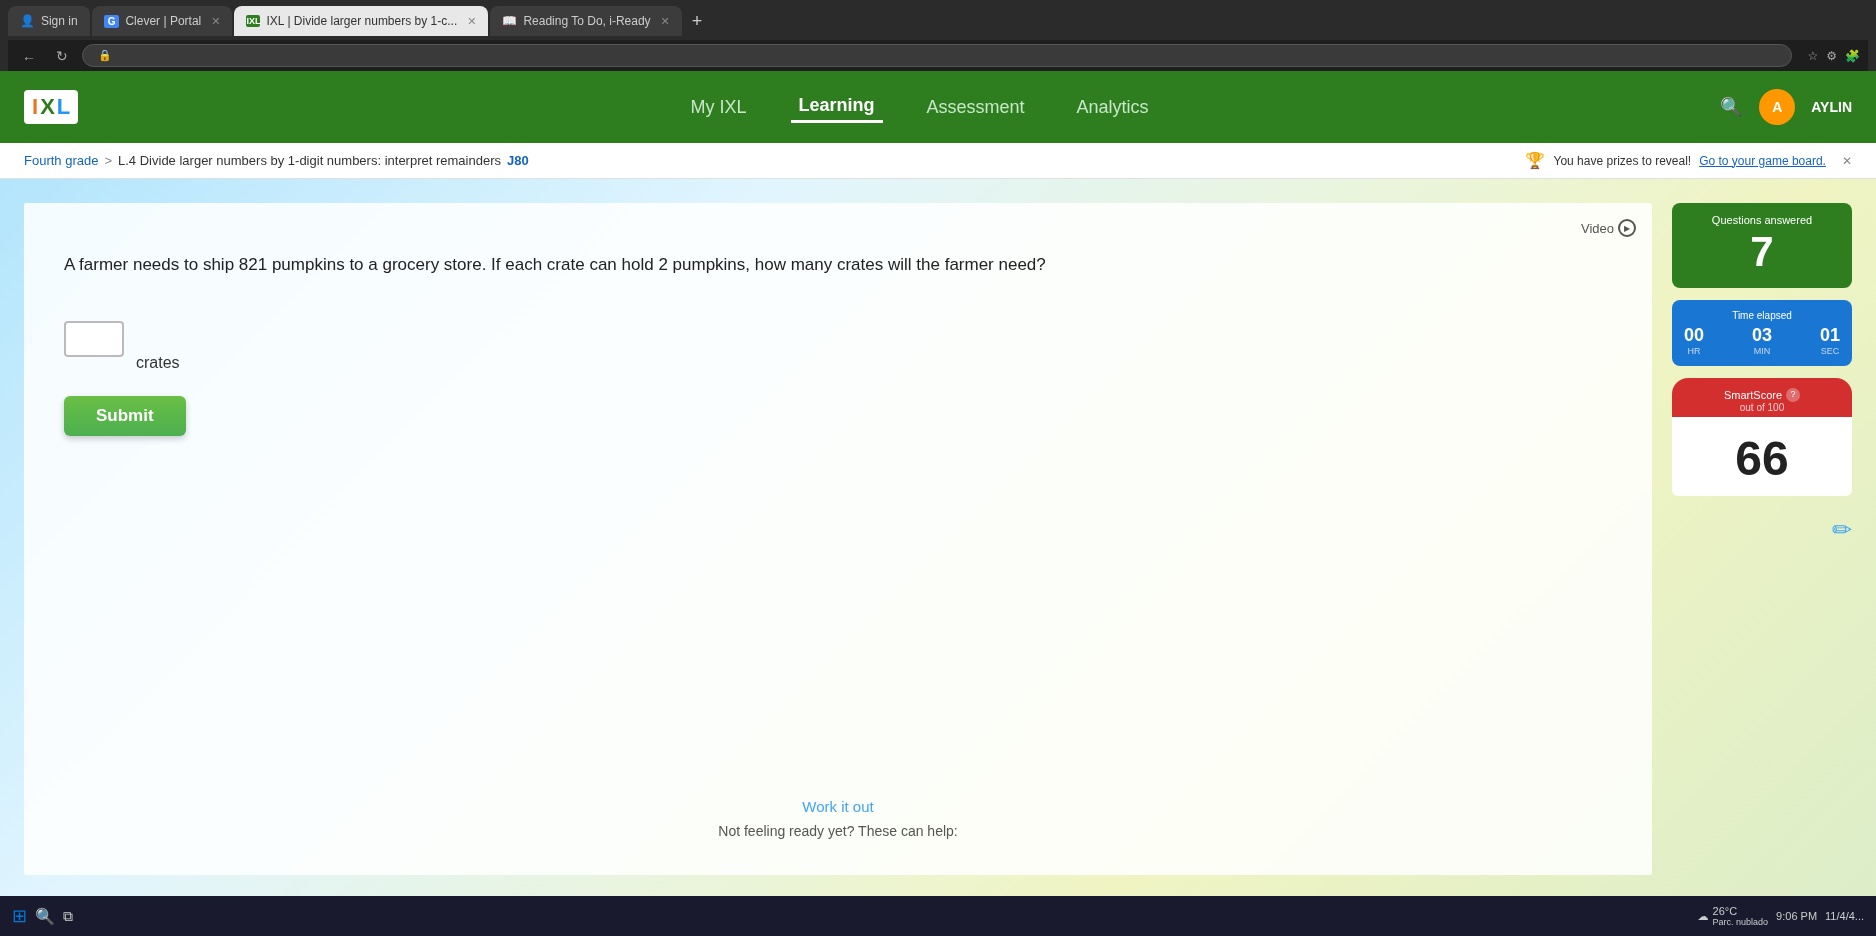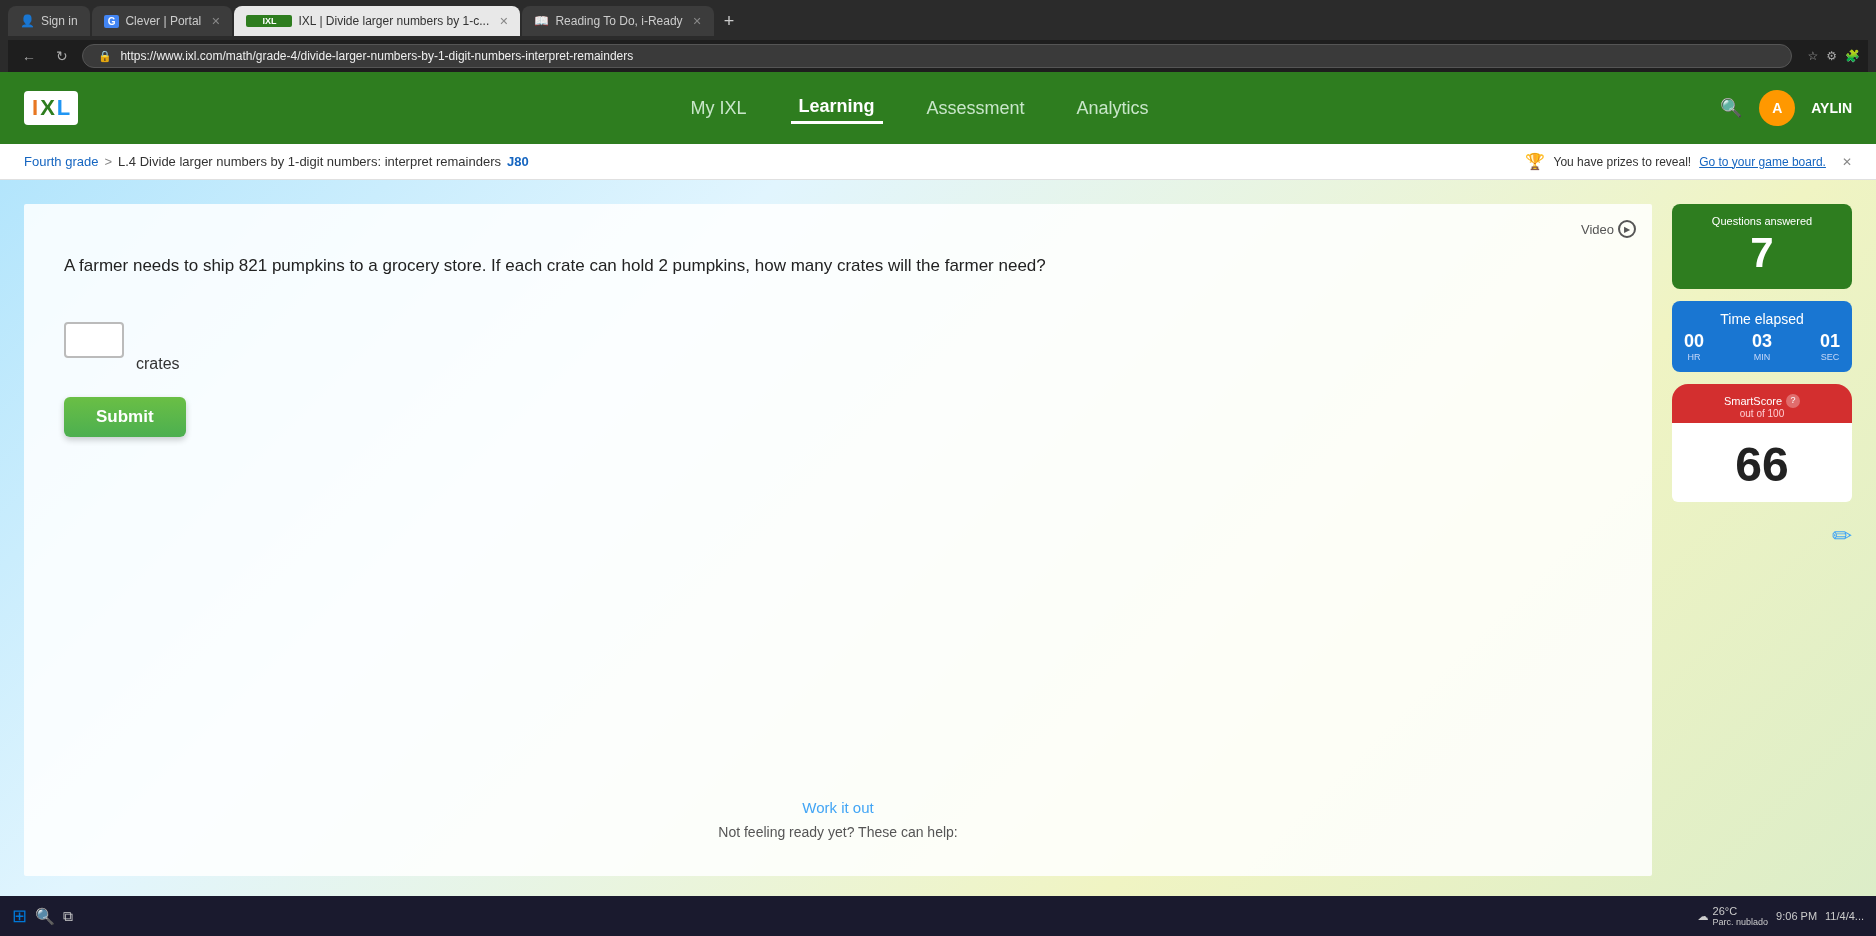--- a/index.html
+++ b/index.html
@@ -384,21 +384,21 @@
 
     .time-elapsed-box {
       background: #1976d2;
       color: #fff;
       border-radius: 8px;
       padding: 10px 12px;
       text-align: center;
     }
 
     .te-label {
-      font-size: 14px;
+      font-size: 10px;
     }
 
     .time-display {
       display: flex;
       justify-content: space-between;
       gap: 8px;
       margin-top: 4px;
     }
 
     .time-unit {
@@ -542,37 +542,36 @@
     <div class="tab">
       <span>👤</span>
       <span>Sign in</span>
     </div>
     <div class="tab">
       <span style="background:#4285f4;color:#fff;border-radius:2px;padding:1px 4px;font-size:10px;font-weight:bold;">G</span>
       <span>Clever | Portal</span>
       <span class="tab-close">✕</span>
     </div>
     <div class="tab active">
-      <span style="background:#2e7d1f;color:#fff;border-radius:2px;padding:1px 16px;font-size:9px;font-weight:bold;">IXL</span>
+      <span style="background:#2e7d1f;color:#fff;border-radius:2px;padding:1px 0;font-size:9px;font-weight:bold;">IXL</span>
       <span>IXL | Divide larger numbers by 1-c...</span>
       <span class="tab-close">✕</span>
     </div>
     <div class="tab">
       <span>📖</span>
       <span>Reading To Do, i-Ready</span>
       <span class="tab-close">✕</span>
     </div>
     <button class="tab-add">+</button>
   </div>
   <div class="address-bar">
     <span class="nav-btn">←</span>
     <span class="nav-btn">↻</span>
     <div class="url-bar">
       <span class="url-lock">🔒</span>
-      <span style="font-size:12px;color:#eee;">https://www.ixl.com/math/grade-4/divide-larger-numbers-by-1-digit-numbers-interpret-remainders</span>
     </div>
     <div class="browser-actions">
       <span>☆</span>
       <span>⚙</span>
       <span>🧩</span>
     </div>
   </div>
 </div>
 
 <div class="ixl-app">

